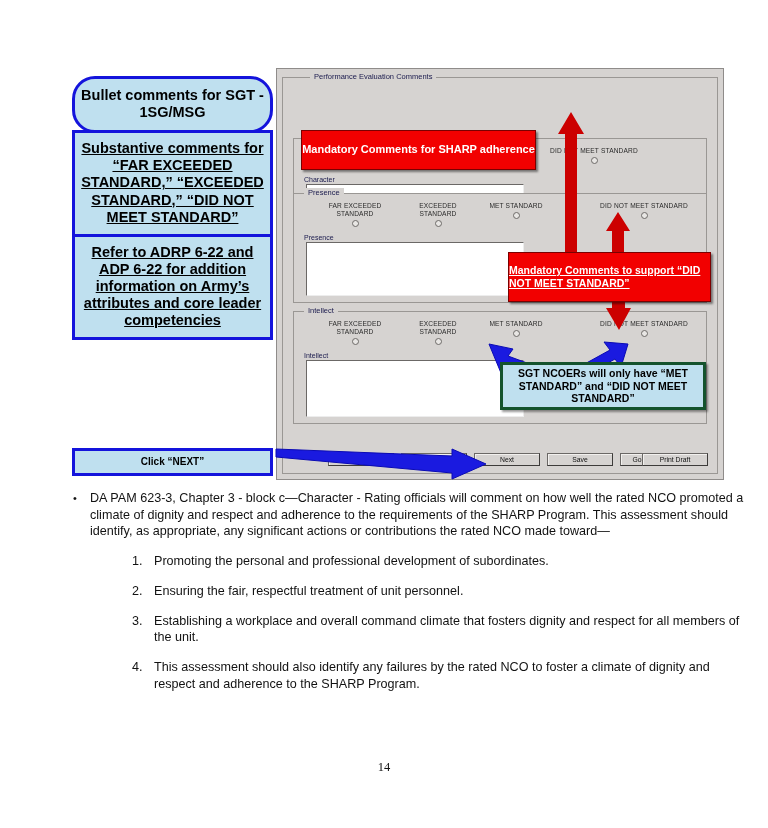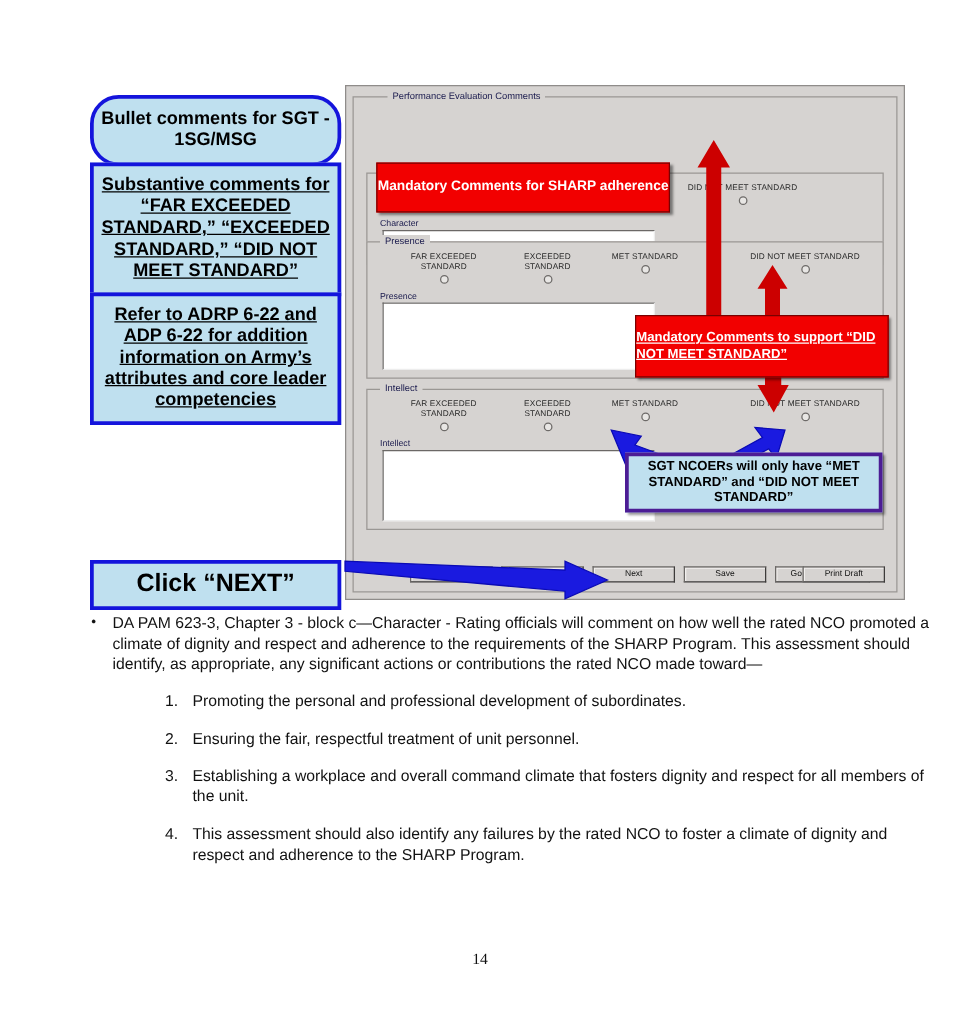--- a/index.html
+++ b/index.html
@@ -42,21 +42,21 @@
   .click-next {
     position: absolute;
     left: 72px;
     top: 448px;
     width: 201px;
     background: #bfe0ef;
     border: 3px solid #1414dc;
     box-sizing: border-box;
     text-align: center;
     font-weight: bold;
-    font-size: 20px;
+    font-size: 10px;
     padding: 5px 4px 6px;
     color: #000;
   }
 
   
   .app-window {
     position: absolute;
     left: 276px;
     top: 68px;
     width: 448px;
@@ -188,21 +188,21 @@
     font-size: 11px; border: 1px solid #7a0000;
   }
   .red-box-2 {
     left: 508px; top: 252px; width: 203px; height: 50px;
     font-size: 10.5px; border: 1px solid #7a0000; text-decoration: underline;
   }
   .blue-box {
     position: absolute;
     left: 500px; top: 362px; width: 206px; height: 48px;
     background: #bfe0ef;
-    border: 3px solid #4c1d95;
+    border: 3px solid #14532d;
     box-sizing: border-box;
     font-weight: bold;
     font-size: 10.5px;
     color: #000;
     text-align: center;
     line-height: 1.2;
     display: flex;
     align-items: center;
     justify-content: center;
     box-shadow: 2px 2px 2px rgba(0,0,0,.4);

